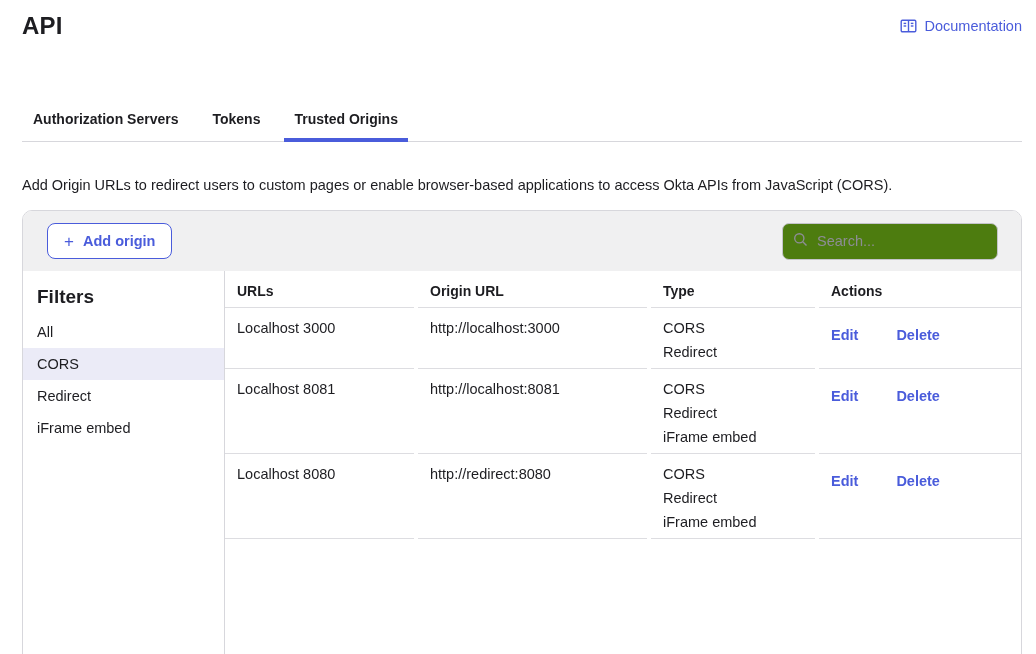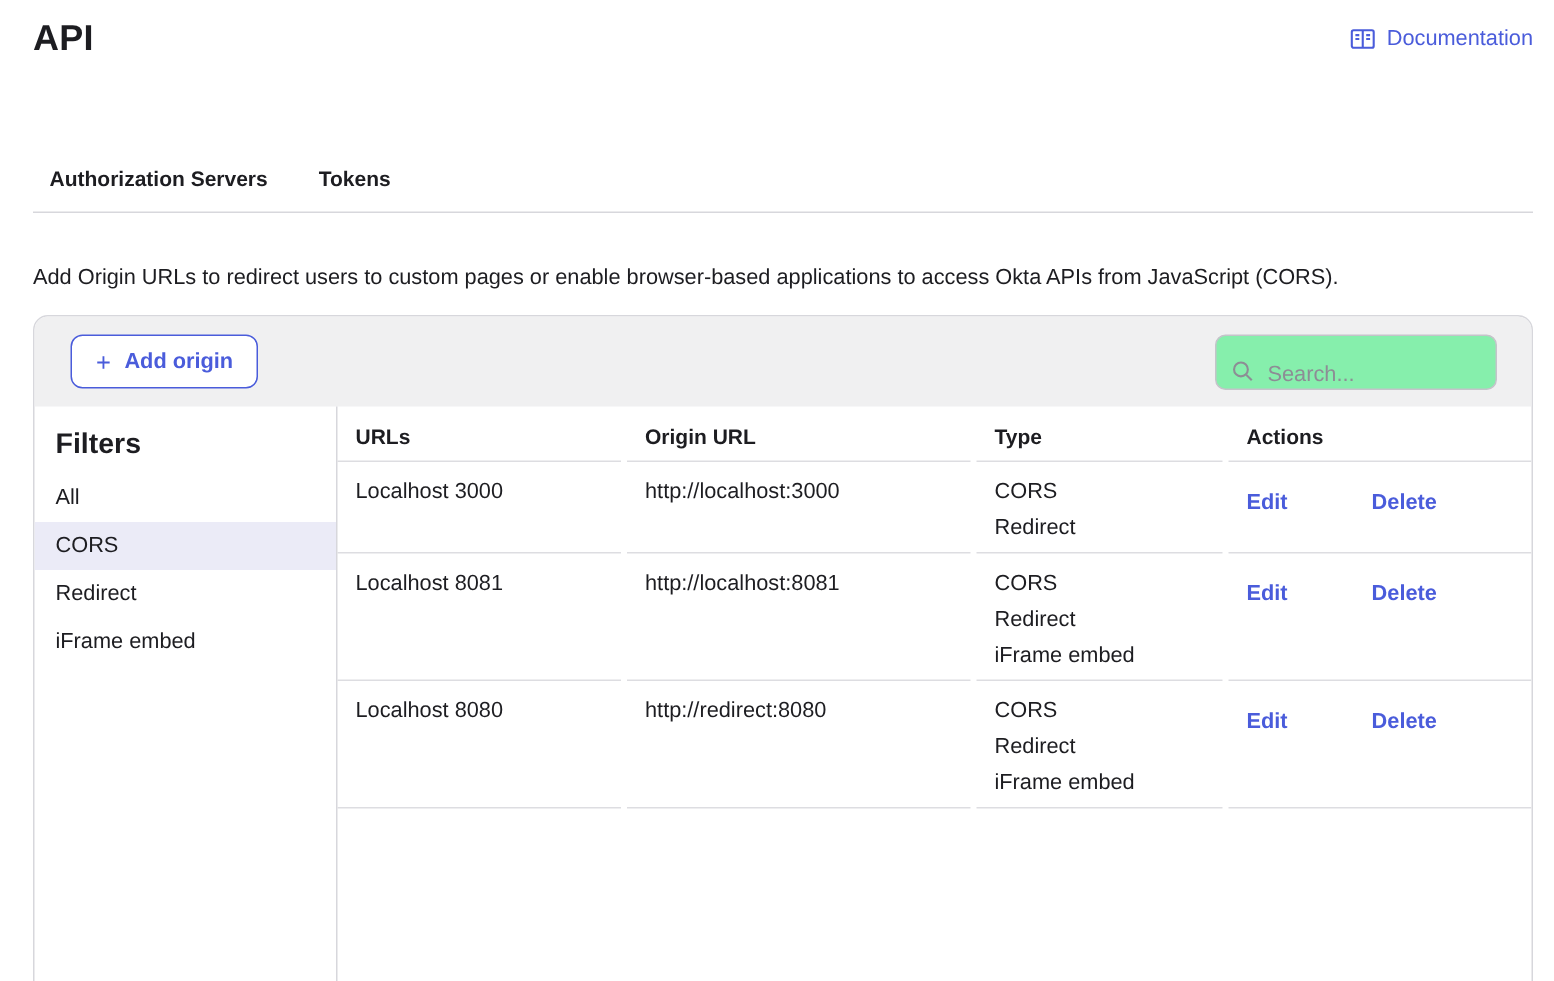--- a/index.html
+++ b/index.html
@@ -27,21 +27,21 @@
   .tabs{display:flex;margin-top:20px;border-bottom:1px solid var(--panel-border);padding-left:1px;}
   .tab{position:relative;font-size:14px;font-weight:700;padding:8px 10px 14px;margin-right:14px;cursor:pointer;margin-top:41px;}
   .tab.active::after{content:"";position:absolute;left:0;right:0;bottom:-1px;height:4px;background:var(--accent);}
 
   .desc{margin:35px 0 0;font-size:14.5px;color:var(--text);}
 
   .panel{margin-top:17px;height:463px;border:1px solid var(--panel-border);border-radius:10px;overflow:hidden;background:#fff;}
   .toolbar{height:60px;background:var(--toolbar-bg);display:flex;align-items:center;justify-content:space-between;padding:0 23px 0 24px;}
   .add-btn{height:36px;padding:0 16px;display:flex;align-items:center;gap:9px;background:#fff;border:1px solid var(--accent);border-radius:8px;color:var(--accent);font-family:inherit;font-size:14.5px;font-weight:700;cursor:pointer;}
   .add-btn .plus{font-size:17px;font-weight:400;line-height:1;}
-  .search{width:188px;height:37px;background:#86efac;border:1px solid #c4c4ca;border-radius:7px;display:flex;align-items:flex-end;gap:7px;padding:0 10px;}
+  .search{width:216px;height:37px;background:#4d7c0f;border:1px solid #c4c4ca;border-radius:7px;display:flex;align-items:center;gap:7px;padding:0 10px;}
   .search input{border:0;outline:0;background:transparent;flex:1;font-family:inherit;font-size:14.5px;color:var(--text);}
   .search input::placeholder{color:#8d8d95;}
 
   .panel-body{display:flex;height:401px;}
   .sidebar{width:202px;flex-shrink:0;border-right:1px solid var(--panel-border);padding-top:7px;}
   .filters-heading{font-weight:700;font-size:19px;padding:8px 14px;}
   .filter-item{font-size:14.5px;padding:8px 14px;cursor:pointer;}
   .filter-item.selected{background:var(--selected-bg);}
 
   .table-wrap{flex:1;}
@@ -49,21 +49,21 @@
   th,td{position:relative;text-align:left;font-weight:400;vertical-align:top;}
   th{font-size:14px;font-weight:700;padding:12px 12px 9px;}
   td{font-size:14.5px;padding:8px 12px 5px;line-height:24px;}
   th::after,td::after{content:"";position:absolute;left:0;right:4px;bottom:0;height:1px;background:var(--row-border);}
   th:last-child::after,td:last-child::after{right:0;}
   .col-name{width:193px;}
   .col-url{width:233px;}
   .col-type{width:168px;}
   .type-line{line-height:24px;}
   .cell-actions{padding-top:15px;}
-  .action-links{display:inline-flex;gap:56px;}
+  .action-links{display:inline-flex;gap:38px;}
   .action-links a{color:var(--accent);font-weight:700;font-size:14.5px;text-decoration:none;cursor:pointer;}
 </style>
 </head>
 <body>
 
 <div class="page">
 
   <div class="page-header">
     <h1 class="page-title">API</h1>
     <a class="doc-link">
@@ -77,20 +77,21 @@
           <line x1="10.8" y1="8" x2="13.4" y2="8"></line>
         </svg>
       </span>
       <span>Documentation</span>
     </a>
   </div>
 
   <div class="tabs">
     <div class="tab">Authorization Servers</div>
     <div class="tab">Tokens</div>
+    <div class="tab active">Trusted Origins</div>
   </div>
 
   <p class="desc">Add Origin URLs to redirect users to custom pages or enable browser-based applications to access Okta APIs from JavaScript (CORS).</p>
 
   <div class="panel">
 
     <div class="toolbar">
       <button class="add-btn">
         <span class="plus">+</span>
         <span>Add origin</span>

